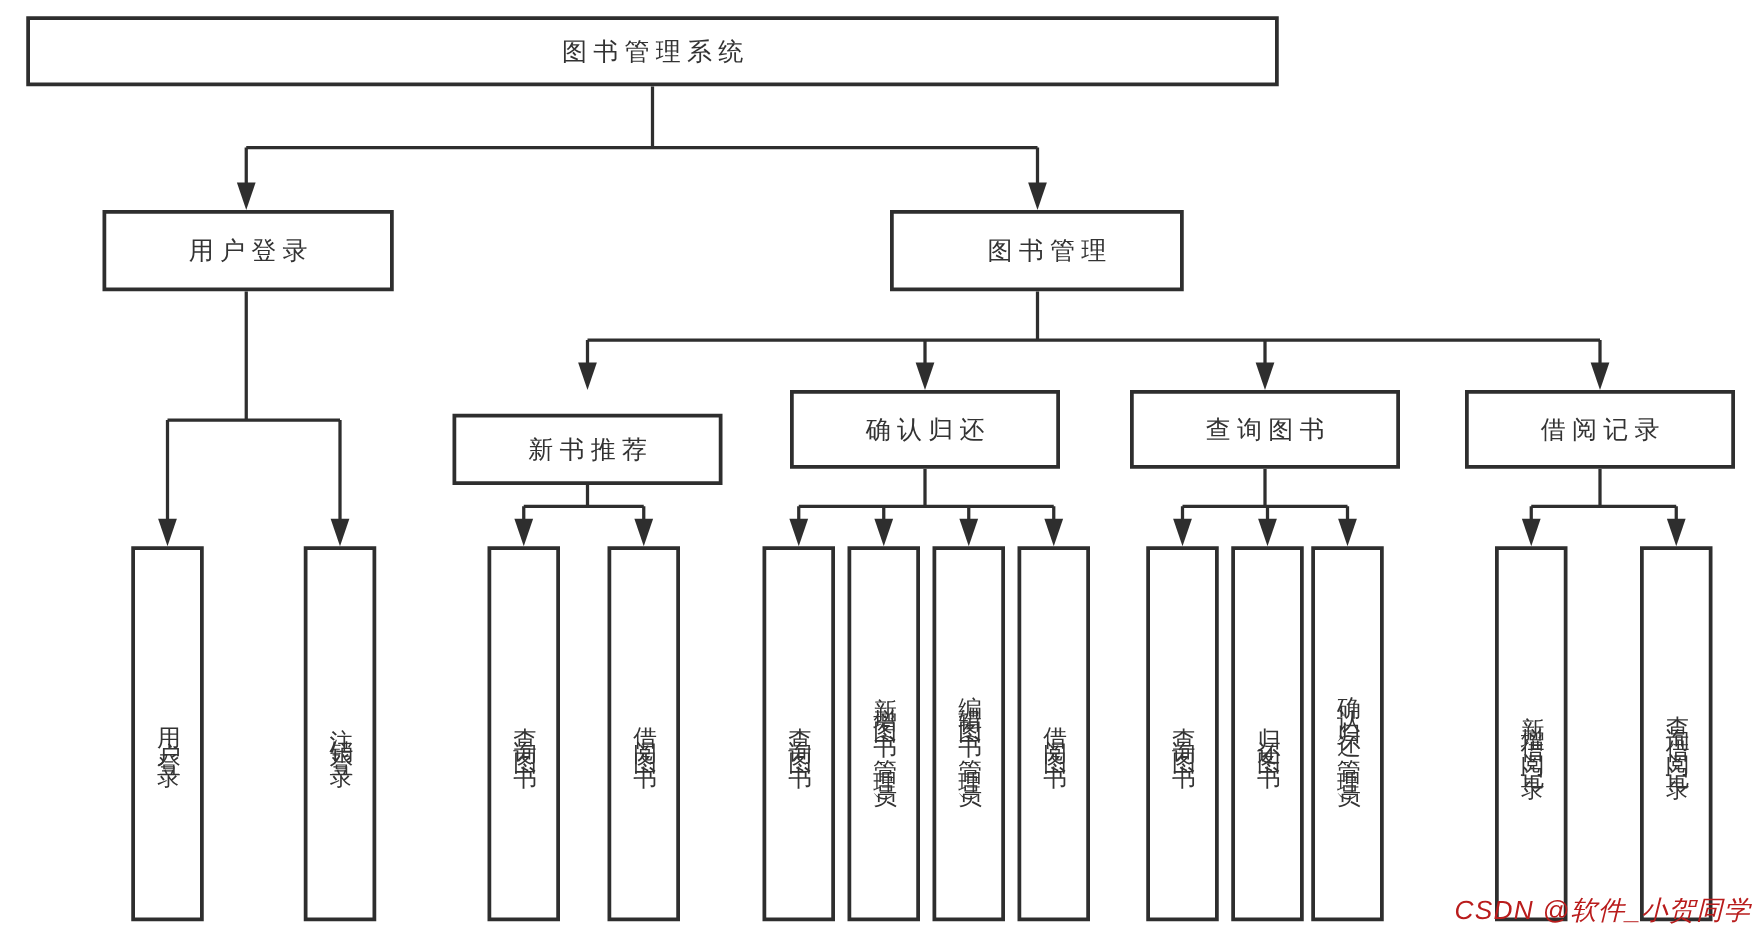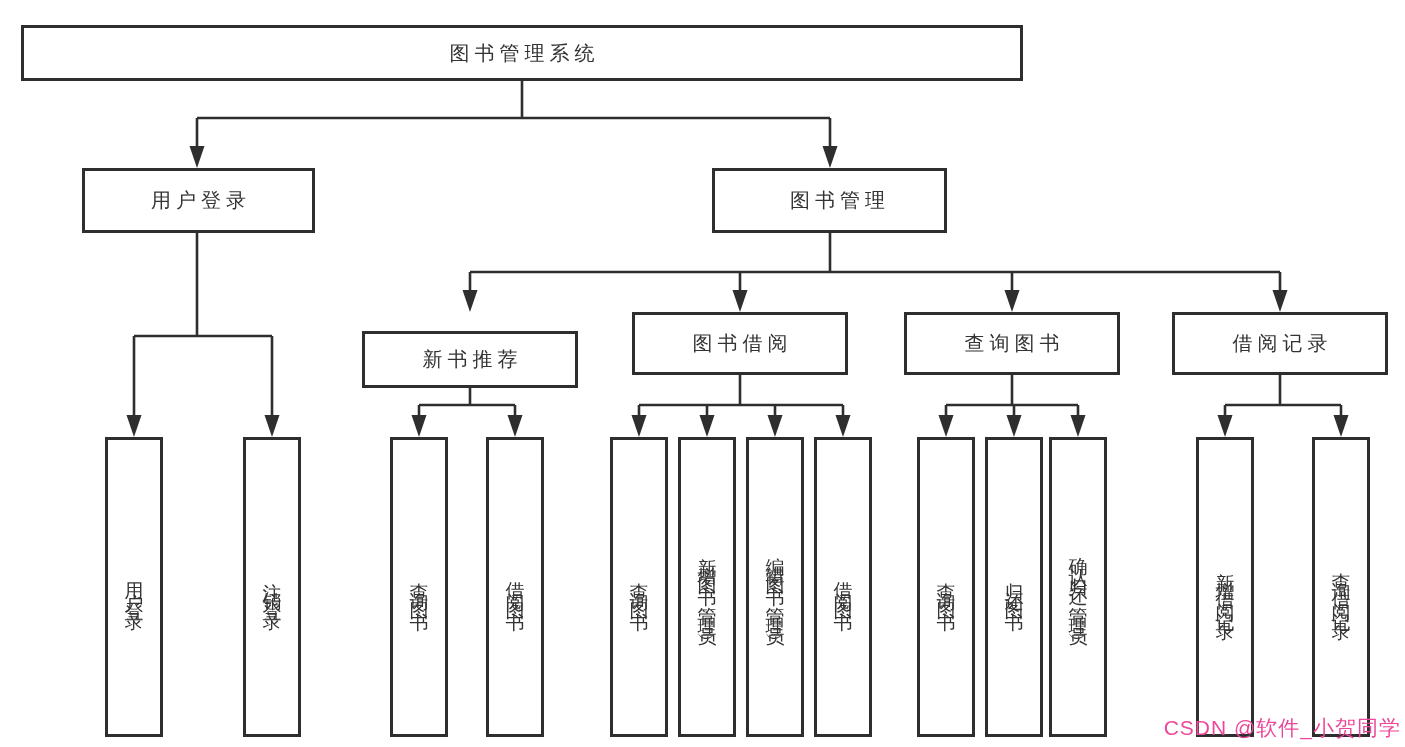--- a/index.html
+++ b/index.html
@@ -21,21 +21,21 @@
     text-align:center;
   }
   .node.h{font-size:20px;letter-spacing:5px;text-indent:5px;}
   .node.v{
     writing-mode:vertical-rl;
     font-size:19px;
     letter-spacing:10px;
     width:58px;top:437px;height:300px;
   }
   
-  .n-root    {left:21px;  top:13px;  width:1002px;height:56px;margin-top:12px;}
+  .n-root    {left:21px;  top:13px;  width:1002px;height:56px;}
   .n-login   {left:82px;  top:168px; width:233px; height:65px;}
   .n-mgmt    {left:712px; top:168px; width:235px; height:65px;padding-left:16px;}
   .n-rec     {left:362px; top:312px; width:216px; height:57px;margin-top:19px;}
   .n-bor     {left:632px; top:312px; width:216px; height:63px;}
   .n-cur     {left:904px; top:312px; width:216px; height:63px;}
   .n-rcd     {left:1172px;top:312px; width:216px; height:63px;text-align:center;}
   
   .l-login   {left:105px;}
   .l-logout  {left:243px;}
   .l-recq    {left:390px;}
@@ -45,25 +45,26 @@
   .l-bore    {left:746px;}
   .l-borb    {left:814px;}
   .l-curq    {left:917px;}
   .l-curr    {left:985px;}
   .l-curc    {left:1049px;}
   .l-rcda    {left:1196px;}
   .l-rcdq    {left:1312px;}
   #watermark{
     position:absolute;
     right:4px;bottom:5px;
-    color:#ec4899;
+    color:#b91c1c;
     font-size:21px;
     letter-spacing:1px;
     z-index:5;
     white-space:nowrap;
+    font-style:italic;
   }
 </style>
 </head>
 <body>
 
 <div id="stage">
 
   <svg id="wires" viewBox="0 0 1405 747" xmlns="http://www.w3.org/2000/svg">
     <g stroke="#2e2e2e" stroke-width="2.6" fill="none">
 
@@ -106,21 +107,21 @@
       <polygon points="1333.5,415 1348.5,415 1341,437"></polygon>
     </g>
   </svg>
 
   <div class="node h n-root">图书管理系统</div>
 
   <div class="node h n-login">用户登录</div>
   <div class="node h n-mgmt">图书管理</div>
 
   <div class="node h n-rec">新书推荐</div>
-  <div class="node h n-bor">图书借阅</div>
+  <div class="node h n-bor">确认归还</div>
   <div class="node h n-cur">查询图书</div>
   <div class="node h n-rcd">借阅记录</div>
 
   <div class="node v l-login">用户登录</div>
   <div class="node v l-logout">注销登录</div>
 
   <div class="node v l-recq">查询图书</div>
   <div class="node v l-recb">借阅图书</div>
 
   <div class="node v l-borq">查询图书</div>

